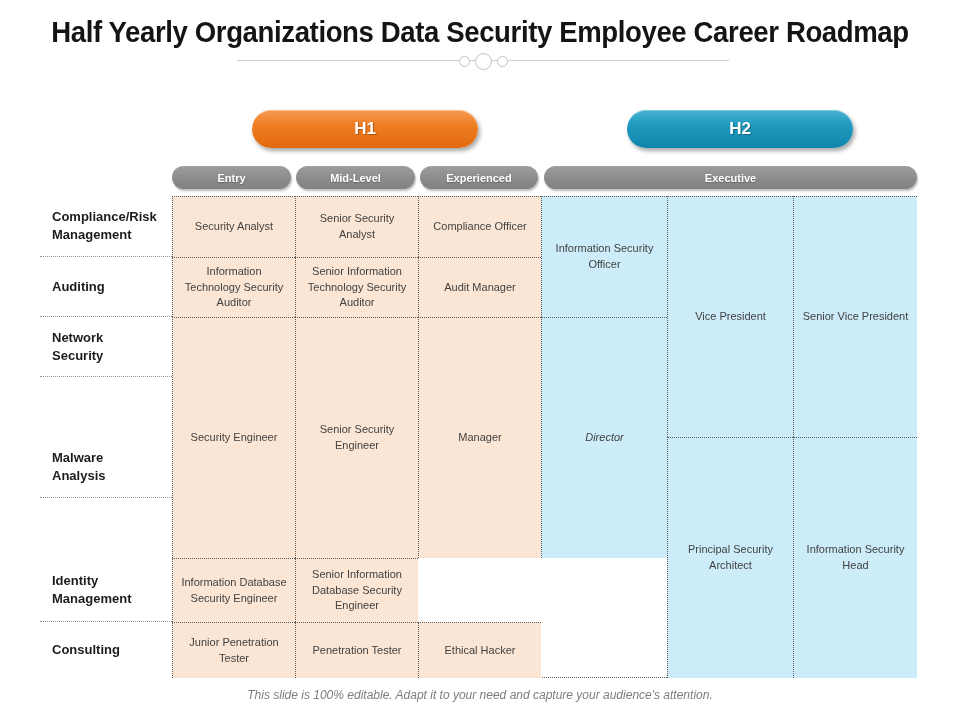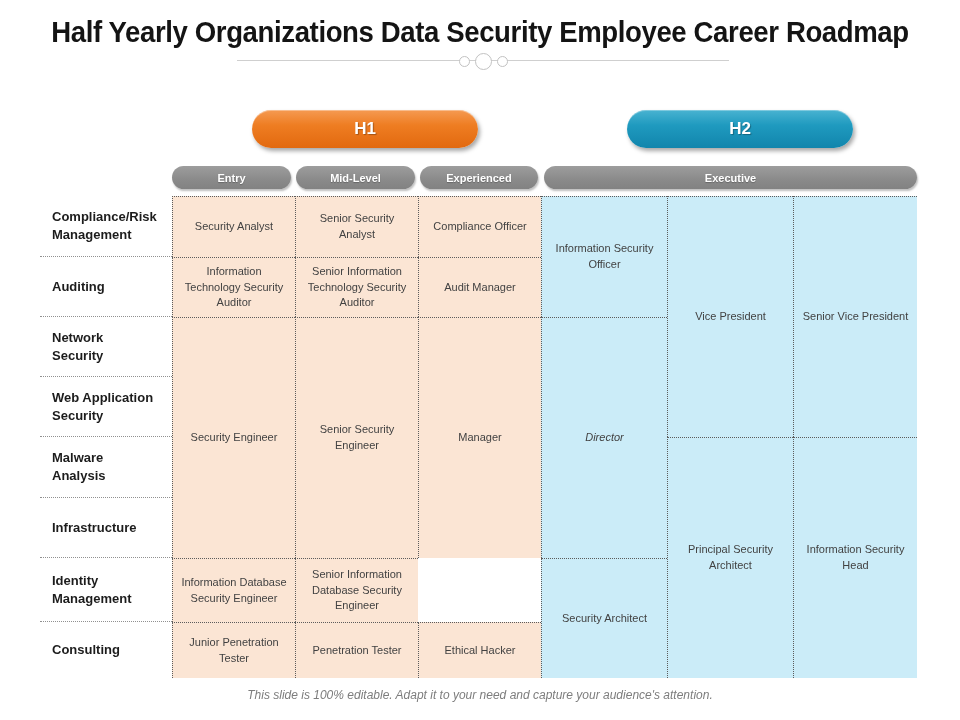--- a/index.html
+++ b/index.html
@@ -115,23 +115,21 @@
   <div class="level-pill lp-entry">Entry</div>
   <div class="level-pill lp-mid">Mid-Level</div>
   <div class="level-pill lp-exp">Experienced</div>
   <div class="level-pill lp-exec">Executive</div>
 
   <div class="table">
 
     <div class="row-label sep" style="top:0;height:61px;">Compliance/Risk Management</div>
     <div class="row-label sep" style="top:61px;height:60px;">Auditing</div>
     <div class="row-label sep" style="top:121px;height:60px;">Network Security</div>
-    <div class="row-label sep" style="top:181px;height:60px;">Web Application Security</div>
     <div class="row-label sep" style="top:241px;height:61px;">Malware Analysis</div>
-    <div class="row-label sep" style="top:302px;height:60px;">Infrastructure</div>
     <div class="row-label sep" style="top:362px;height:64px;">Identity Management</div>
     <div class="row-label" style="top:426px;height:56px;">Consulting</div>
 
     <div class="grid">
 
       <div class="cell peach" style="top:0;left:0;width:123px;height:61px;">Security Analyst</div>
       <div class="cell peach" style="top:61px;left:0;width:123px;height:60px;">Information Technology Security Auditor</div>
       <div class="cell peach" style="top:121px;left:0;width:123px;height:241px;">Security Engineer</div>
       <div class="cell peach" style="top:362px;left:0;width:123px;height:64px;">Information Database Security Engineer</div>
       <div class="cell peach" style="top:426px;left:0;width:123px;height:56px;">Junior Penetration Tester</div>
@@ -142,21 +140,20 @@
       <div class="cell peach" style="top:362px;left:123px;width:123px;height:64px;">Senior Information Database Security Engineer</div>
       <div class="cell peach" style="top:426px;left:123px;width:123px;height:56px;">Penetration Tester</div>
 
       <div class="cell peach" style="top:0;left:246px;width:123px;height:61px;">Compliance Officer</div>
       <div class="cell peach" style="top:61px;left:246px;width:123px;height:60px;">Audit Manager</div>
       <div class="cell peach" style="top:121px;left:246px;width:123px;height:241px;">Manager</div>
       <div class="cell peach" style="top:426px;left:246px;width:123px;height:56px;">Ethical Hacker</div>
 
       <div class="cell blue" style="top:0;left:369px;width:126px;height:121px;">Information Security Officer</div>
       <div class="cell blue" style="top:121px;left:369px;width:126px;height:241px;font-style:italic;">Director</div>
-      <div class="cell blue" style="top:362px;left:369px;width:126px;height:120px;">Security Architect</div>
 
       <div class="cell blue" style="top:0;left:495px;width:126px;height:241px;">Vice President</div>
       <div class="cell blue" style="top:241px;left:495px;width:126px;height:241px;">Principal Security Architect</div>
 
       <div class="cell blue" style="top:0;left:621px;width:124px;height:241px;">Senior Vice President</div>
       <div class="cell blue" style="top:241px;left:621px;width:124px;height:241px;">Information Security Head</div>
 
     </div>
   </div>
 

